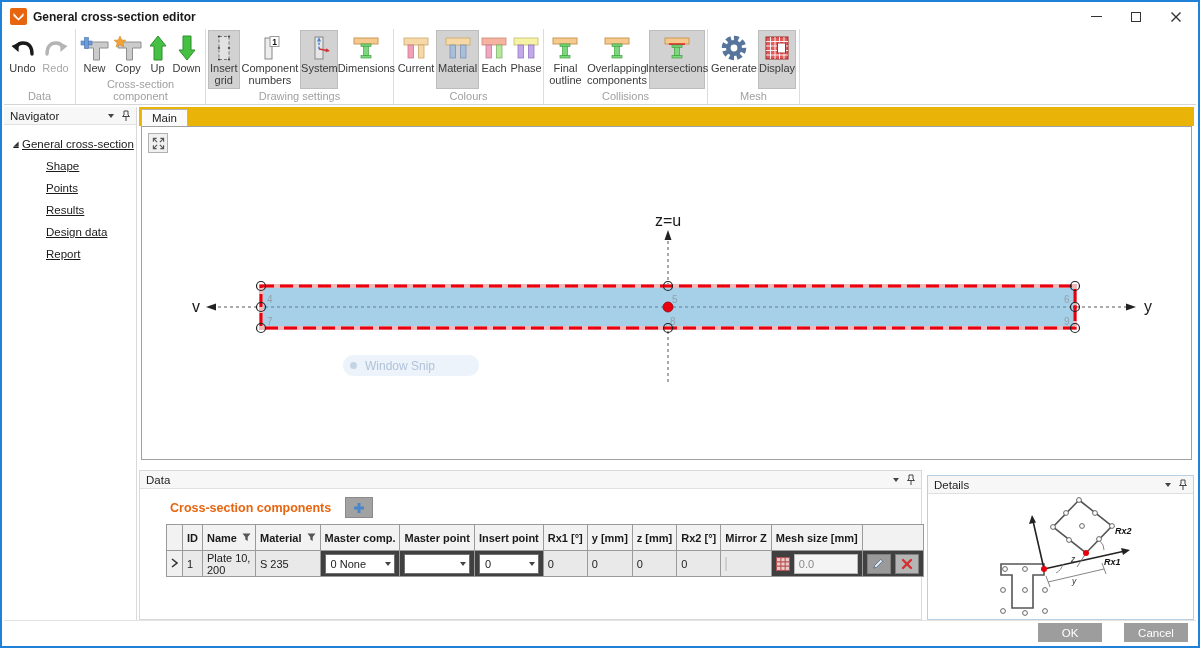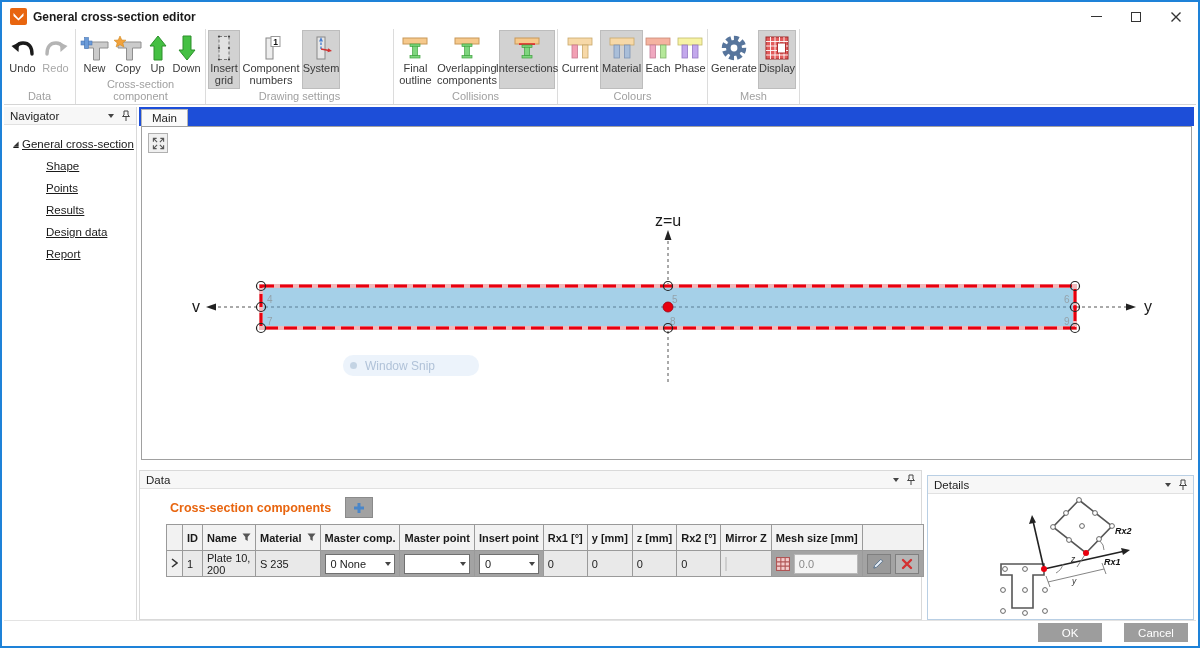--- a/index.html
+++ b/index.html
@@ -29,36 +29,36 @@
   .panel-header { height:18px; display:flex; align-items:center; background:#f7f7f7; border-bottom:1px solid #e1e1e1; font-size:11.5px; color:#222; padding:0 4px 0 6px; }
   .ph-tools { margin-left:auto; display:flex; align-items:center; gap:8px; padding-right:2px; }
   .caret-down { width:0; height:0; border-left:3.5px solid transparent; border-right:3.5px solid transparent; border-top:4.5px solid #444; display:inline-block; }
 
   .navigator { position:absolute; left:2px; top:105px; width:133px; bottom:26px; background:#fff; border-right:1px solid #d9d9d9; }
   .tree { padding-top:8px; }
   .tree-item { font-size:11.5px; color:#1a1a1a; height:22px; display:flex; align-items:center;text-decoration:underline; }
   .tree-item .tri { font-size:7px; color:#333; width:12px; text-align:center; margin-left:6px; }
   .tree-item.child { padding-left:42px; }
 
-  .main-tabs { position:absolute; left:137px; top:105px; right:4px; height:19px; background:#1d4ed8; display:flex; align-items:flex-end; }
+  .main-tabs { position:absolute; left:137px; top:105px; right:4px; height:19px; background:#eab308; display:flex; align-items:flex-end; }
   .tab { font-size:11.5px; color:#222; background:#fafafa; border:1px solid #b5b5b5; border-bottom:none; padding:2px 10px 2px 10px; margin-left:2px; }
 
   .canvas-wrap { position:absolute; left:139px; top:124px; width:1051px; height:334px; background:#fff; border:1px solid #a0a0a0; }
   .fit-btn { position:absolute; left:6px; top:6px; width:20px; height:20px; background:#f0f0f0; border:1px solid #b0b0b0; display:flex; align-items:center; justify-content:center; }
   .watermark { position:absolute; left:201px; top:228px; width:136px; height:21px; background:rgba(221,234,247,0.55); border-radius:10px; display:flex; align-items:center; font-size:12px; color:rgba(156,178,204,0.75); }
   .watermark .dot { width:7px; height:7px; border-radius:50%; background:rgba(170,192,214,0.6); margin:0 8px 0 7px; }
 
   
   .data-panel { position:absolute; left:137px; top:468px; width:783px; bottom:26px; background:#fff; border:1px solid #d9d9d9; }
   .cs-title-row { display:flex; align-items:center; margin:8px 0 6px 30px; }
   .cs-title { color:#e8650f; font-size:12.5px; font-weight:700; }
   .add-btn { width:28px; height:21px; background:#a2a2a2; border:1px solid #8a8a8a; margin-left:14px; display:flex; align-items:center; justify-content:center; }
 
   table.grid { border-collapse:collapse; margin-left:26px; font-size:11px; color:#1a1a1a; }
-  table.grid th, table.grid td { border:1px solid #9a9a9a; padding:0 4px; height:26px; text-align:left; vertical-align:middle; background:#a3a3a3; }
+  table.grid th, table.grid td { border:1px solid #9a9a9a; padding:0 4px; height:26px; text-align:left; vertical-align:middle; background:#404040; }
   table.grid th { background:#f2f2f2; font-weight:700; white-space:nowrap; }
   table.grid td.ro { background:#e9e9e9; }
   table.grid td.sel { background:#f0f0f0; text-align:center; }
   .th-flex { display:flex; align-items:center; gap:5px; }
   .dd { border:1px solid #707070; background:#fff; height:20px; display:flex; align-items:center; padding:0 3px 0 5px; font-size:11px; min-width:100%; }
   .dd .sp { flex:1; }
   .mini-check { width:12px; height:12px; background:#e4e4e4; border:1px solid #cfcfcf; }
   .mesh-cell { display:flex; align-items:center; gap:4px; }
   .mesh-input { flex:1; height:20px; border:1px solid #b9b9b9; background:#f4f4f4; color:#8a8a8a; font-size:11px; display:flex; align-items:center; padding-left:4px; }
   .cell-btn { width:24px; height:20px; background:#9a9a9a; border:1px solid #7f7f7f; display:flex; align-items:center; justify-content:center; }
@@ -197,22 +197,79 @@
             <svg width="26" height="28" viewBox="0 0 26 28">
                 <rect x="9" y="3" width="8" height="22" fill="#e6e6e6" stroke="#888"></rect>
                 <line x1="13" y1="15" x2="13" y2="6" stroke="#4a7fd0" stroke-width="1.4" stroke-dasharray="2.4 1.6"></line>
                 <path d="M13 3 L15 7.5 L11 7.5 Z" fill="#4a7fd0"></path>
                 <line x1="13" y1="15" x2="21" y2="16.5" stroke="#d03030" stroke-width="1.4"></line>
                 <path d="M24 17 L19.5 18.3 L20.3 14.3 Z" fill="#d03030"></path>
               </svg>
           </span>
           <span class="rlabel">System</span>
         </div>
+        <div class="rbtn" style="width:56px">
+          <span class="ricon">
+            <svg width="30" height="26" viewBox="0 0 30 26">
+                <rect x="3" y="3" width="24" height="6" fill="#f6c98c" stroke="#c89858"></rect>
+                <rect x="10" y="9" width="10" height="2.4" fill="#7ed67e" stroke="#3da23d" stroke-width="0.7"></rect>
+                <rect x="12.6" y="11.2" width="4.8" height="9.6" fill="#7ed67e" stroke="#3da23d" stroke-width="0.7"></rect>
+                <rect x="10" y="20.6" width="10" height="2.4" fill="#7ed67e" stroke="#3da23d" stroke-width="0.7"></rect>
+              </svg>
+          </span>
+          <span class="rlabel">Dimensions</span>
+        </div>
       </div>
       <div class="rgroup-label">Drawing settings</div>
+    </div>
+
+    <div class="rgroup" style="width:150px">
+      <div class="rbtns">
+        <div class="rbtn" style="width:40px">
+          <span class="ricon">
+            <svg width="28" height="26" viewBox="0 0 28 26">
+                <rect x="2" y="3" width="24" height="7" fill="#f7d9a8" stroke="#c8a86a" stroke-width="0.8"></rect>
+                <rect x="6" y="10" width="5.5" height="13" fill="#f2a0b4" stroke="#c87890" stroke-width="0.8"></rect>
+                <rect x="16.5" y="10" width="5.5" height="13" fill="#f7d9a8" stroke="#c8a86a" stroke-width="0.8"></rect>
+              </svg>
+          </span>
+          <span class="rlabel">Current</span>
+        </div>
+        <div class="rbtn pressed" style="width:44px">
+          <span class="ricon">
+            <svg width="28" height="26" viewBox="0 0 28 26">
+                <rect x="2" y="3" width="24" height="7" fill="#f7d9a8" stroke="#c8a86a" stroke-width="0.8"></rect>
+                <rect x="6" y="10" width="5.5" height="13" fill="#a9bed9" stroke="#7e93b5" stroke-width="0.8"></rect>
+                <rect x="16.5" y="10" width="5.5" height="13" fill="#a9bed9" stroke="#7e93b5" stroke-width="0.8"></rect>
+              </svg>
+          </span>
+          <span class="rlabel">Material</span>
+        </div>
+        <div class="rbtn" style="width:30px">
+          <span class="ricon">
+            <svg width="28" height="26" viewBox="0 0 28 26">
+                <rect x="2" y="3" width="24" height="7" fill="#f5b3a0" stroke="#c88874" stroke-width="0.8"></rect>
+                <rect x="6" y="10" width="5.5" height="13" fill="#f0a8c0" stroke="#c27d98" stroke-width="0.8"></rect>
+                <rect x="16.5" y="10" width="5.5" height="13" fill="#b5e89a" stroke="#7fb56a" stroke-width="0.8"></rect>
+              </svg>
+          </span>
+          <span class="rlabel">Each</span>
+        </div>
+        <div class="rbtn" style="width:34px">
+          <span class="ricon">
+            <svg width="28" height="26" viewBox="0 0 28 26">
+                <rect x="2" y="3" width="24" height="7" fill="#f7f3a6" stroke="#c2bb6a" stroke-width="0.8"></rect>
+                <rect x="6" y="10" width="5.5" height="13" fill="#c3a8ec" stroke="#9478c4" stroke-width="0.8"></rect>
+                <rect x="16.5" y="10" width="5.5" height="13" fill="#c3a8ec" stroke="#9478c4" stroke-width="0.8"></rect>
+              </svg>
+          </span>
+          <span class="rlabel">Phase</span>
+        </div>
+      </div>
+      <div class="rgroup-label">Colours</div>
     </div>
 
     <div class="rgroup" style="width:164px">
       <div class="rbtns">
         <div class="rbtn" style="width:40px">
           <span class="ricon">
             <svg width="30" height="26" viewBox="0 0 30 26">
                 <rect x="3" y="3" width="24" height="6" fill="#f6c98c" stroke="#c89858"></rect>
                 <rect x="10" y="9" width="10" height="2.4" fill="#7ed67e" stroke="#3da23d" stroke-width="0.7"></rect>
                 <rect x="12.6" y="11.2" width="4.8" height="9.6" fill="#7ed67e" stroke="#3da23d" stroke-width="0.7"></rect>
@@ -239,66 +296,20 @@
                 <rect x="7" y="8.2" width="16" height="1.8" fill="#e03030"></rect>
                 <rect x="10" y="10" width="10" height="2.4" fill="#7ed67e" stroke="#3da23d" stroke-width="0.7"></rect>
                 <rect x="12.6" y="12.2" width="4.8" height="8.6" fill="#7ed67e" stroke="#3da23d" stroke-width="0.7"></rect>
                 <rect x="10" y="20.6" width="10" height="2.4" fill="#7ed67e" stroke="#3da23d" stroke-width="0.7"></rect>
               </svg>
           </span>
           <span class="rlabel">Intersections</span>
         </div>
       </div>
       <div class="rgroup-label">Collisions</div>
-    </div>
-
-    <div class="rgroup" style="width:150px">
-      <div class="rbtns">
-        <div class="rbtn" style="width:40px">
-          <span class="ricon">
-            <svg width="28" height="26" viewBox="0 0 28 26">
-                <rect x="2" y="3" width="24" height="7" fill="#f7d9a8" stroke="#c8a86a" stroke-width="0.8"></rect>
-                <rect x="6" y="10" width="5.5" height="13" fill="#f2a0b4" stroke="#c87890" stroke-width="0.8"></rect>
-                <rect x="16.5" y="10" width="5.5" height="13" fill="#f7d9a8" stroke="#c8a86a" stroke-width="0.8"></rect>
-              </svg>
-          </span>
-          <span class="rlabel">Current</span>
-        </div>
-        <div class="rbtn pressed" style="width:44px">
-          <span class="ricon">
-            <svg width="28" height="26" viewBox="0 0 28 26">
-                <rect x="2" y="3" width="24" height="7" fill="#f7d9a8" stroke="#c8a86a" stroke-width="0.8"></rect>
-                <rect x="6" y="10" width="5.5" height="13" fill="#a9bed9" stroke="#7e93b5" stroke-width="0.8"></rect>
-                <rect x="16.5" y="10" width="5.5" height="13" fill="#a9bed9" stroke="#7e93b5" stroke-width="0.8"></rect>
-              </svg>
-          </span>
-          <span class="rlabel">Material</span>
-        </div>
-        <div class="rbtn" style="width:30px">
-          <span class="ricon">
-            <svg width="28" height="26" viewBox="0 0 28 26">
-                <rect x="2" y="3" width="24" height="7" fill="#f5b3a0" stroke="#c88874" stroke-width="0.8"></rect>
-                <rect x="6" y="10" width="5.5" height="13" fill="#f0a8c0" stroke="#c27d98" stroke-width="0.8"></rect>
-                <rect x="16.5" y="10" width="5.5" height="13" fill="#b5e89a" stroke="#7fb56a" stroke-width="0.8"></rect>
-              </svg>
-          </span>
-          <span class="rlabel">Each</span>
-        </div>
-        <div class="rbtn" style="width:34px">
-          <span class="ricon">
-            <svg width="28" height="26" viewBox="0 0 28 26">
-                <rect x="2" y="3" width="24" height="7" fill="#f7f3a6" stroke="#c2bb6a" stroke-width="0.8"></rect>
-                <rect x="6" y="10" width="5.5" height="13" fill="#c3a8ec" stroke="#9478c4" stroke-width="0.8"></rect>
-                <rect x="16.5" y="10" width="5.5" height="13" fill="#c3a8ec" stroke="#9478c4" stroke-width="0.8"></rect>
-              </svg>
-          </span>
-          <span class="rlabel">Phase</span>
-        </div>
-      </div>
-      <div class="rgroup-label">Colours</div>
     </div>
 
     <div class="rgroup" style="width:92px">
       <div class="rbtns">
         <div class="rbtn" style="width:48px">
           <span class="ricon">
             <svg width="28" height="28" viewBox="0 0 28 28">
                 <circle cx="14" cy="14" r="9.5" fill="none" stroke="#57759c" stroke-width="5.5" stroke-dasharray="4.6 2.8"></circle>
                 <circle cx="14" cy="14" r="8" fill="#57759c"></circle>
                 <circle cx="14" cy="14" r="3.4" fill="#fff"></circle>

